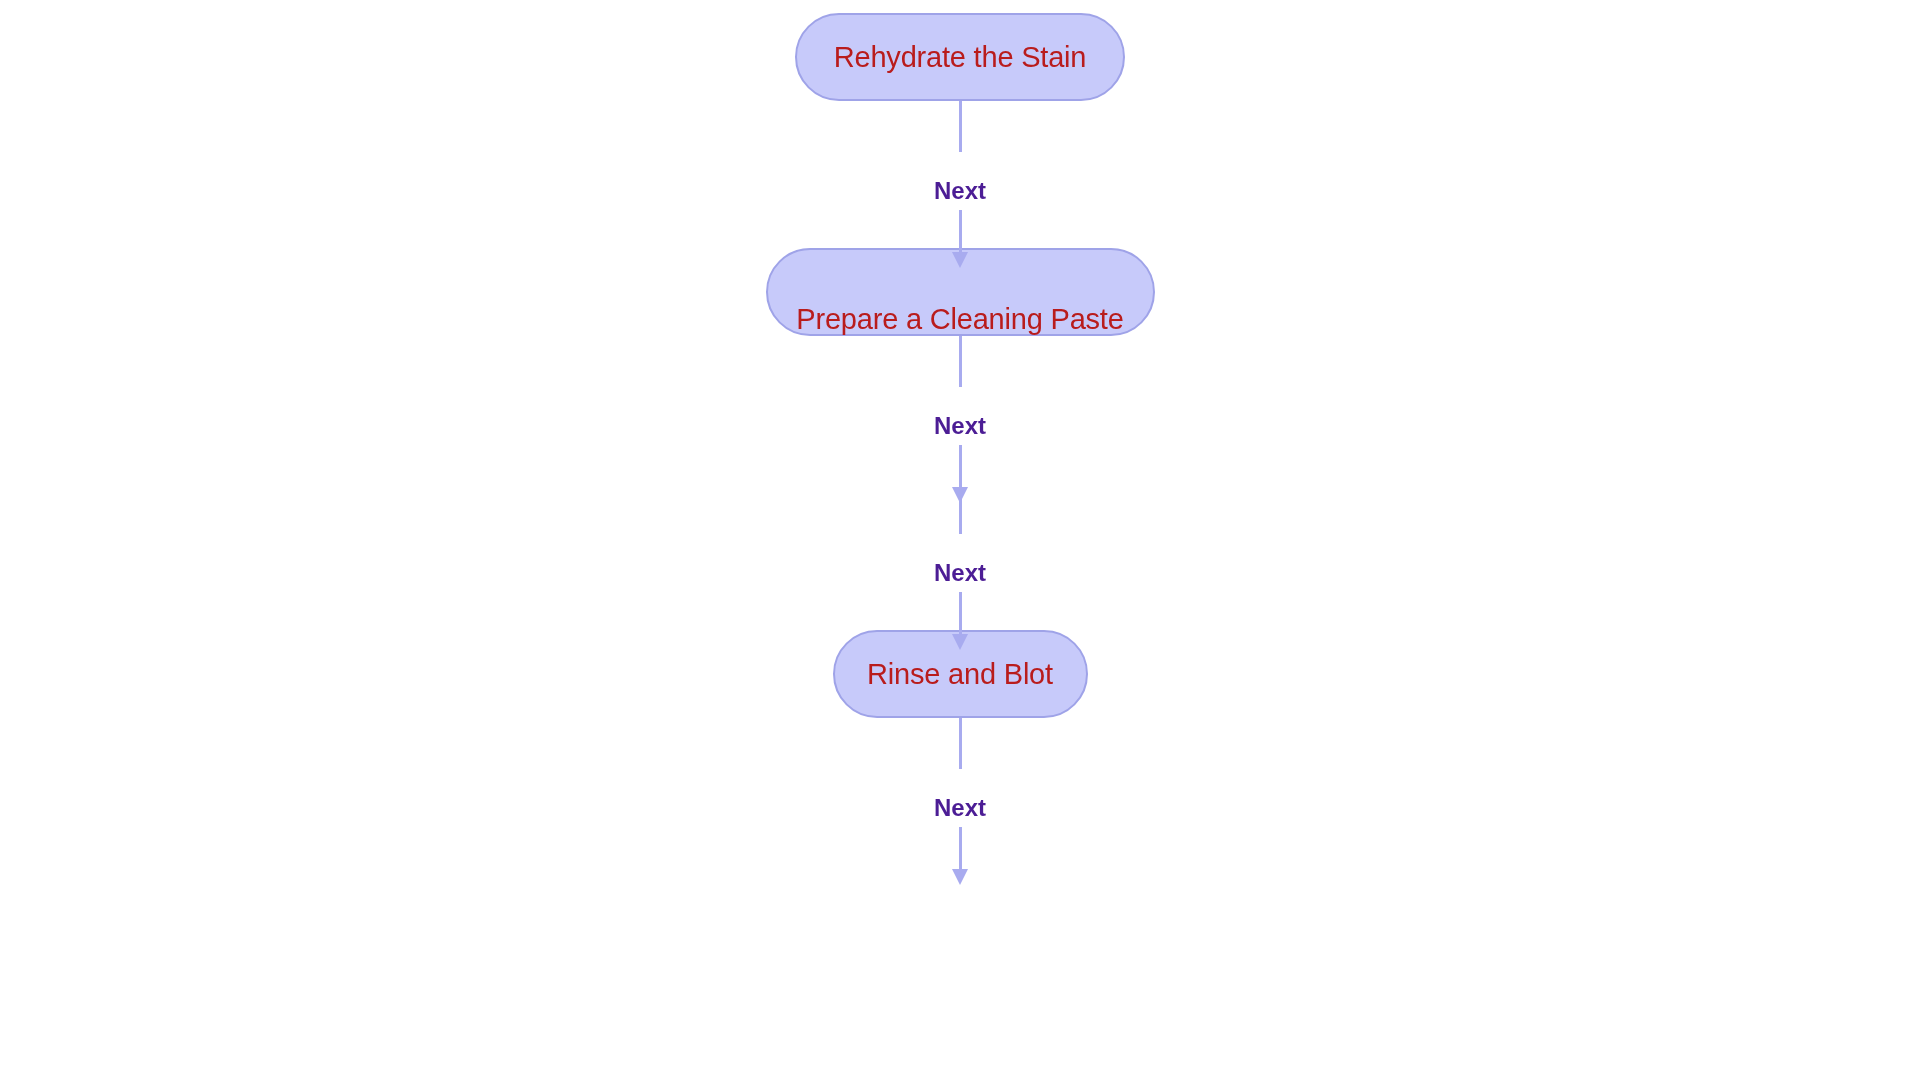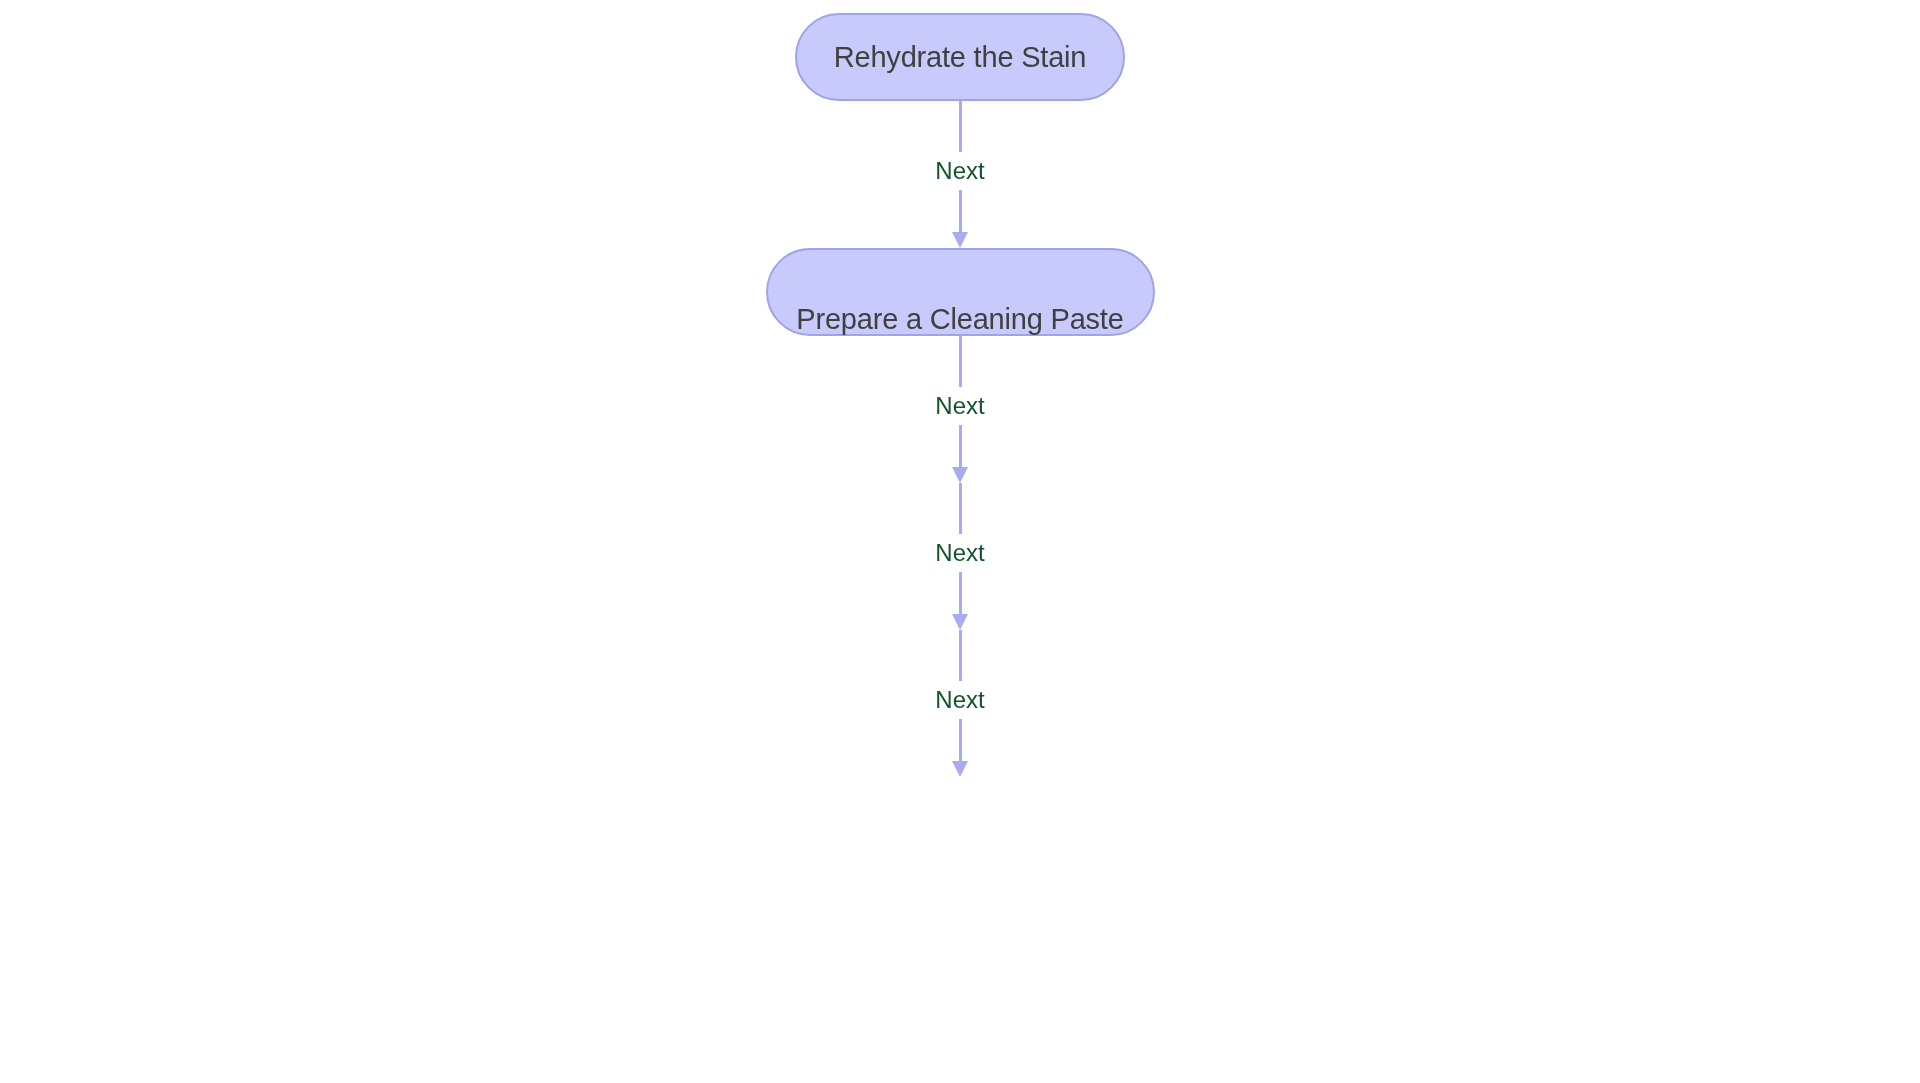--- a/index.html
+++ b/index.html
@@ -42,21 +42,21 @@
     display: flex;
     align-items: center;
     justify-content: center;
     background: #c7cafa;
     border: 2px solid #9fa3e8;
     border-radius: 44px;
     padding: 0 34px;
     flex: 0 0 auto;
   }
   .node-label {
-    color: #404040;
+    color: #b91c1c;
     font-size: 29px;
     font-family: "Liberation Sans", sans-serif;
     font-weight: 400;
     line-height: 1;
     white-space: nowrap;
     letter-spacing: -0.2px;
   }
 
   
   .node.n0 { width: 330px; }
@@ -81,29 +81,30 @@
     flex: 0 0 auto;
   }
   .conn-seg.top    { height: 51px; }
   .conn-seg.bottom { height: 42px; }
 
   .conn-label {
     height: 38px;
     display: flex;
     align-items: center;
     justify-content: center;
-    color: #14532d;
+    color: #4c1d95;
     font-size: 24px;
     font-family: "Liberation Sans", sans-serif;
-    font-weight: 400;
+    font-weight: 700;
     line-height: 1;
     background: #ffffff;
     padding: 0 6px;
     white-space: nowrap;
     flex: 0 0 auto;
+    margin-top: 20px;
   }
 
   .conn-arrowhead {
     width: 0;
     height: 0;
     border-left: 8px solid transparent;
     border-right: 8px solid transparent;
     border-top: 16px solid #a8abef;
     flex: 0 0 auto;
   }
@@ -137,20 +138,23 @@
     </div>
 
 
     <div class="connector">
       <div class="conn-seg top"></div>
       <div class="conn-label">Next</div>
       <div class="conn-seg bottom"></div>
       <div class="conn-arrowhead"></div>
     </div>
 
+    <div class="node n3">
+      <span class="node-label">Rinse and Blot</span>
+    </div>
 
     <div class="connector">
       <div class="conn-seg top"></div>
       <div class="conn-label">Next</div>
       <div class="conn-seg bottom"></div>
       <div class="conn-arrowhead"></div>
     </div>
 
 
   </div>

